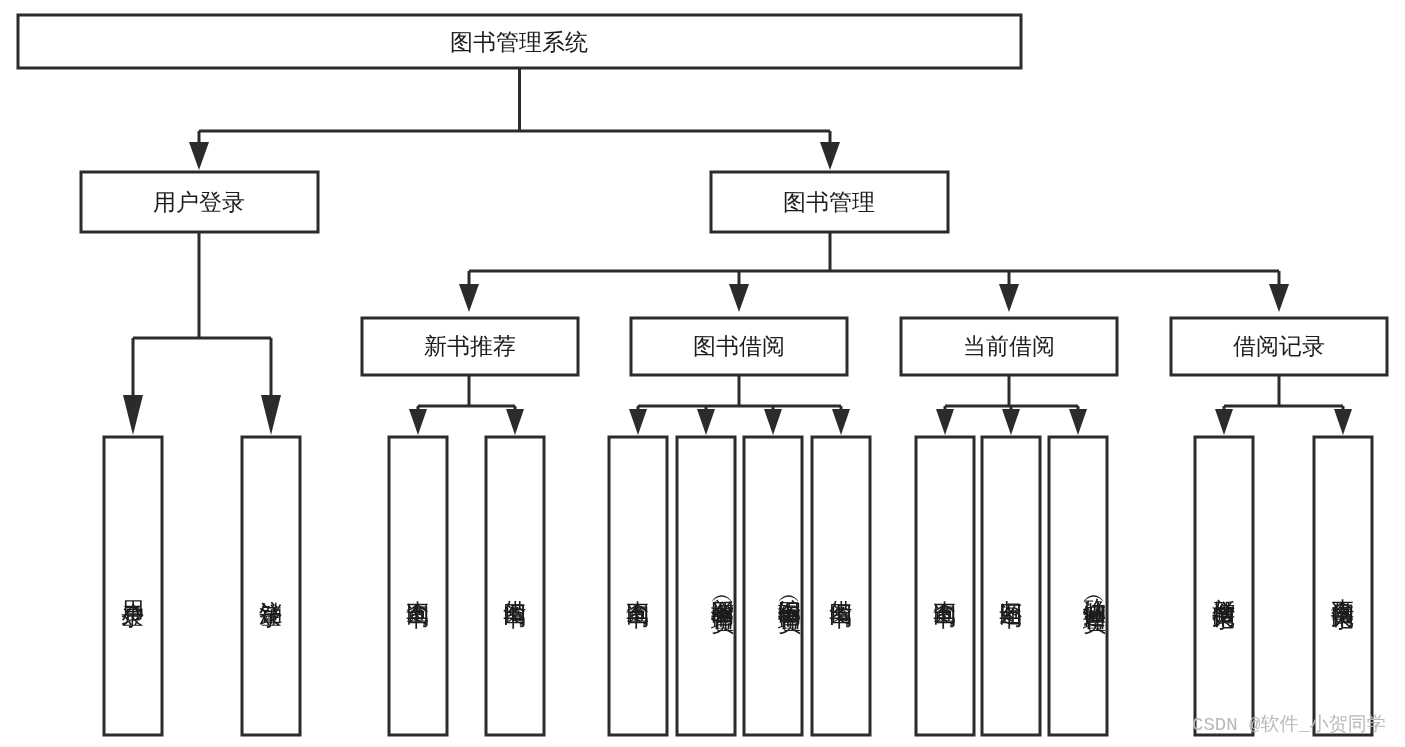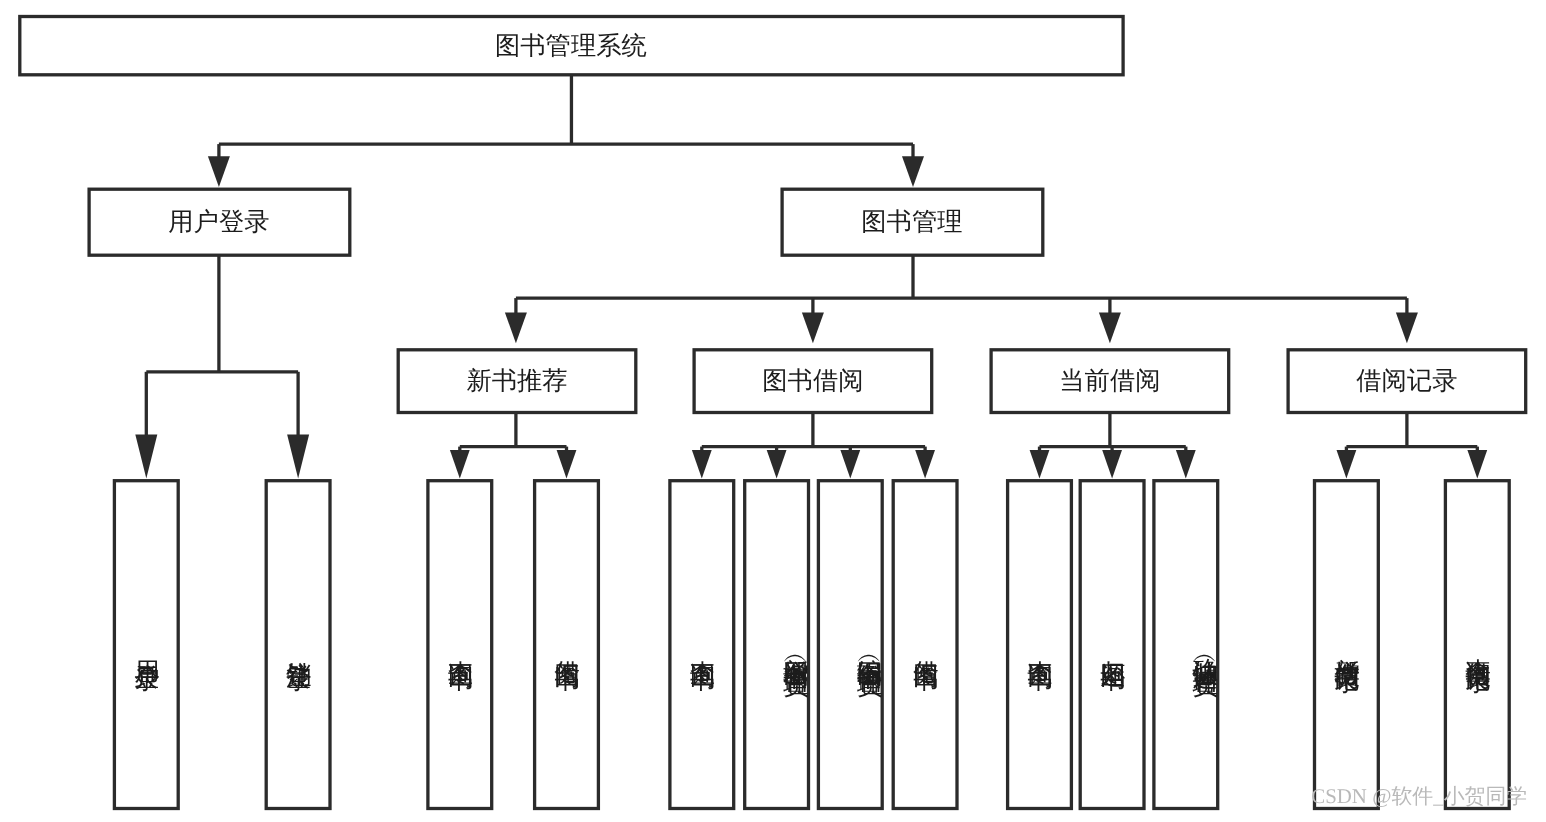--- a/index.html
+++ b/index.html
@@ -53,21 +53,21 @@
     color: #1c1c1c;
     writing-mode: vertical-rl;
     text-orientation: upright;
     letter-spacing: 2px;
     white-space: nowrap;
     pointer-events: none;
     text-align: center;
   }
   .watermark {
     position: absolute;
-    font-family: Liberation Serif, serif;
+    font-family: Liberation Mono, monospace;
     font-size: 19px;
     color: #b9b9b9;
     white-space: nowrap;
     left: 1192px;
     top: 711px;
   }
 </style>
 </head>
 <body>
 

